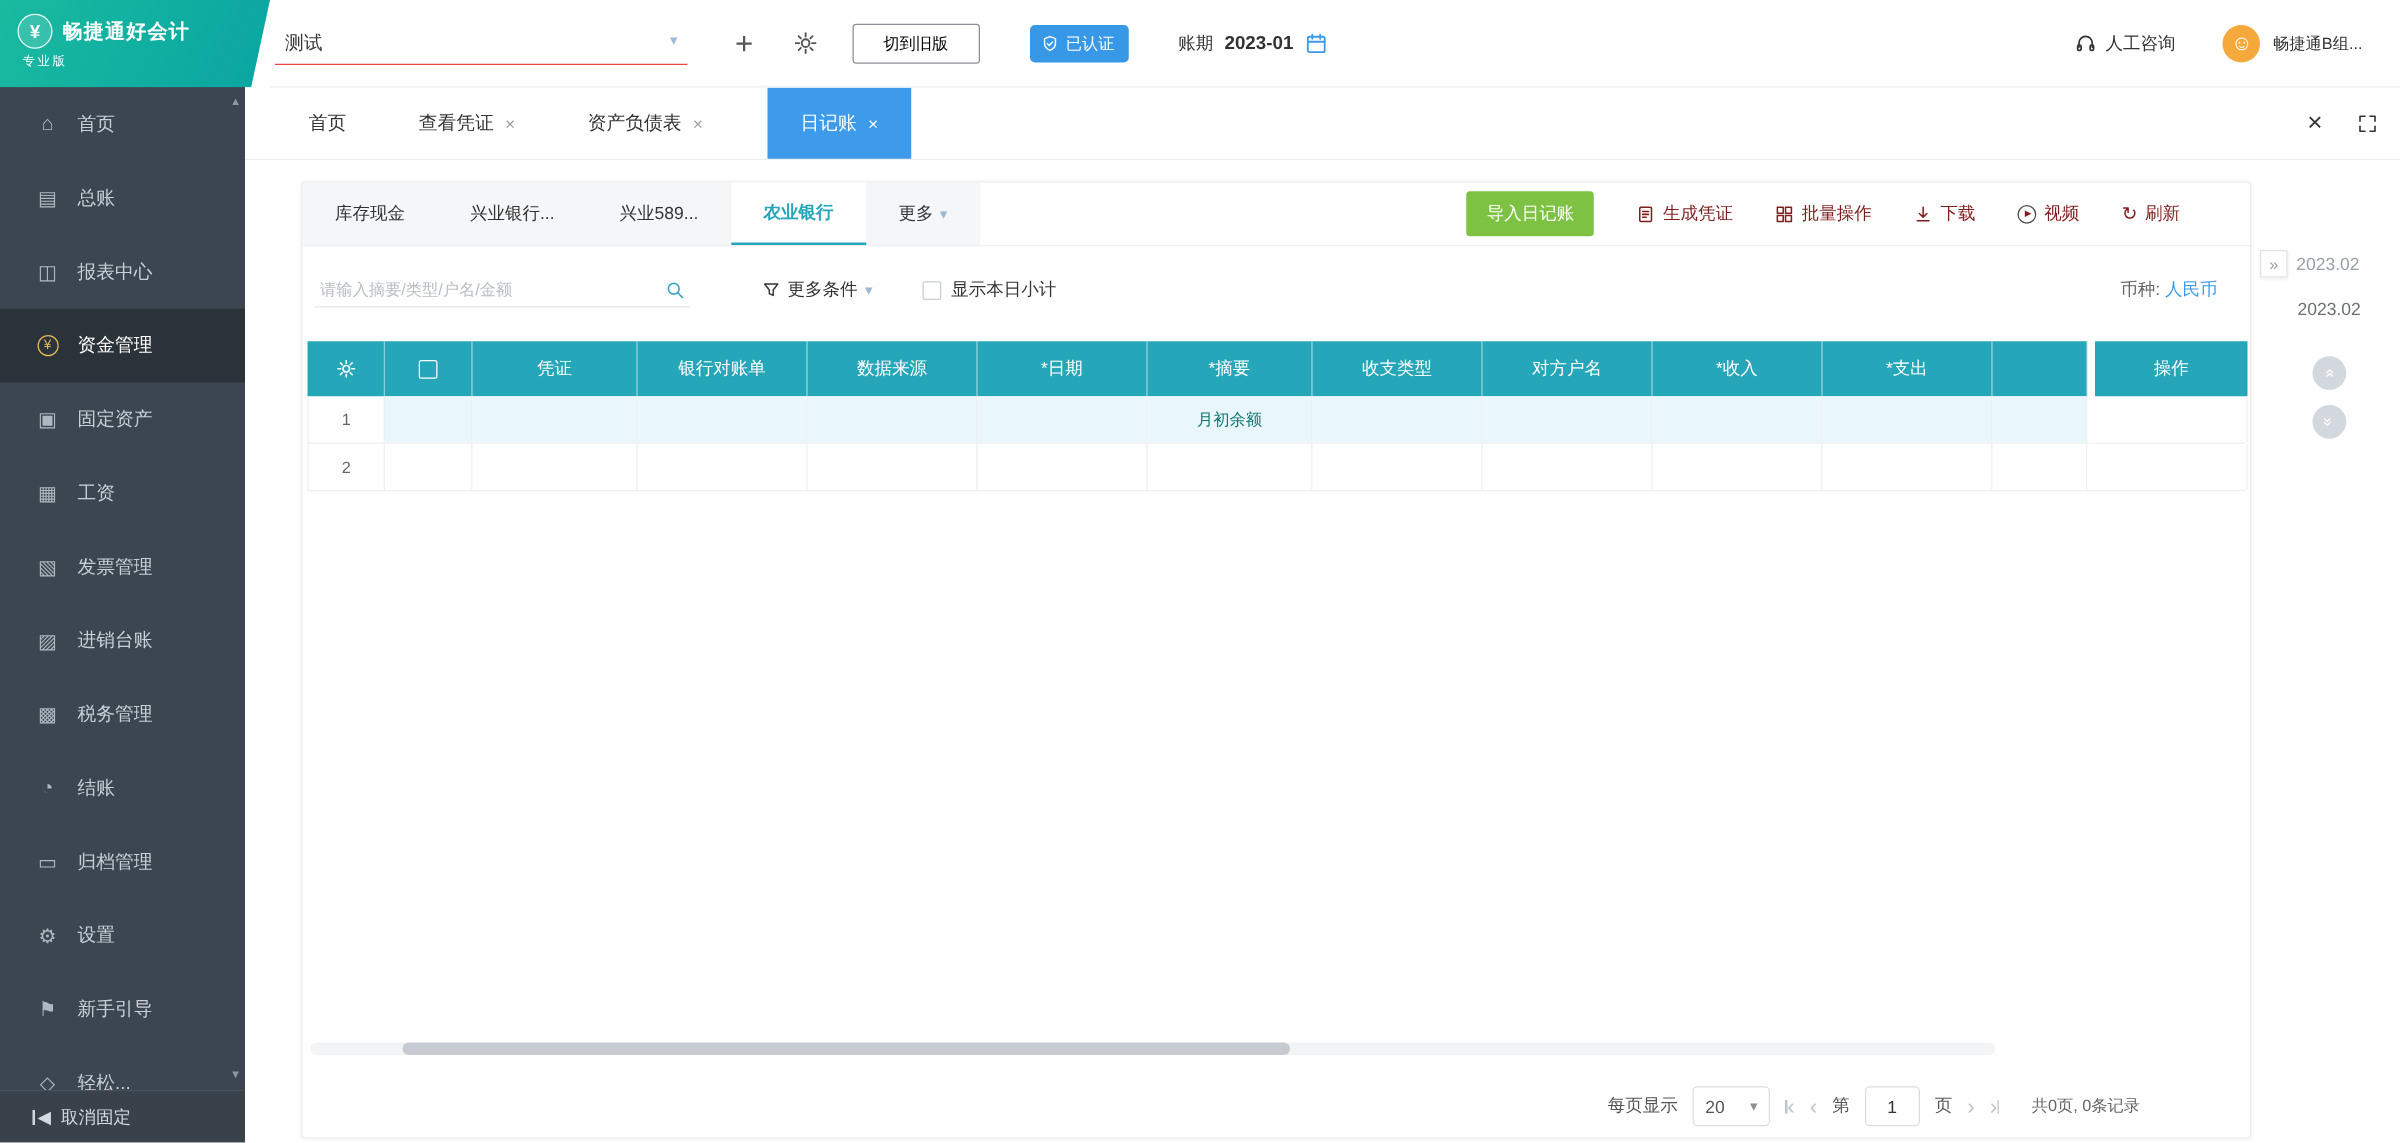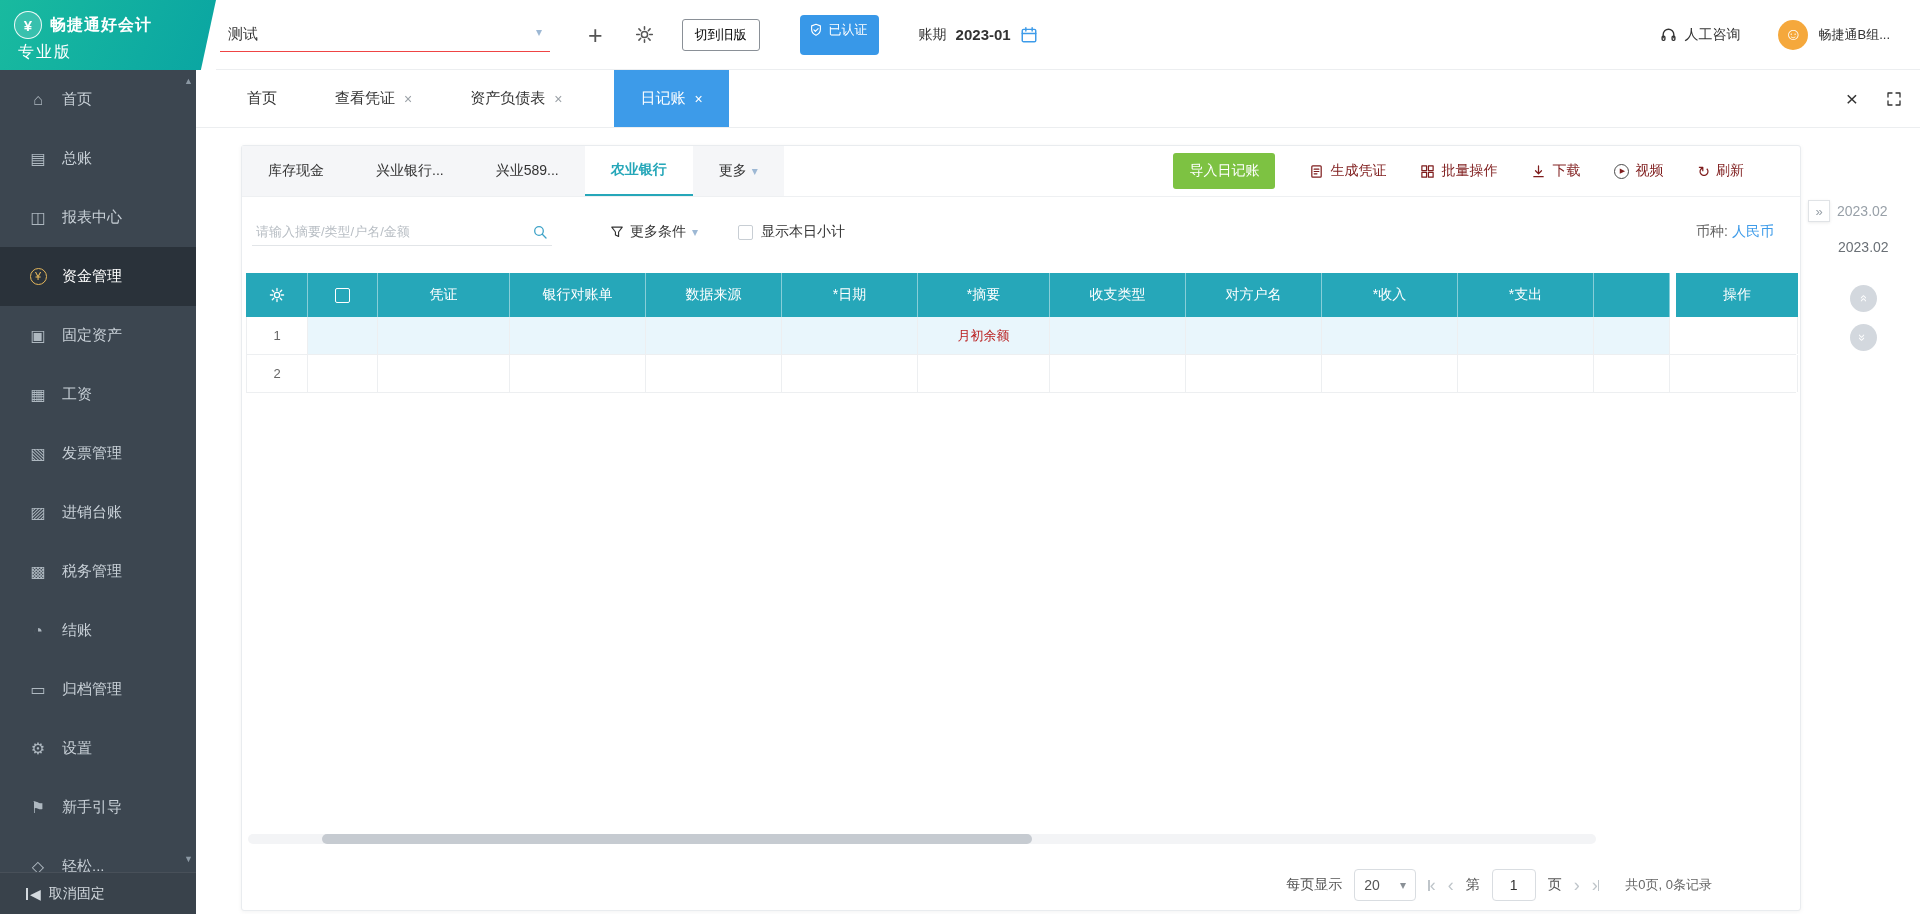--- a/index.html
+++ b/index.html
@@ -21,30 +21,30 @@
 .sb-arrow.down{bottom:50px}
 .unpin{position:absolute;left:0;right:0;bottom:0;height:42px;background:#39424B;border-top:1px solid rgba(255,255,255,.08);display:flex;align-items:center;padding-left:26px;gap:8px;color:#D3D9DE;font-size:14px;cursor:pointer}
 .unpin-ic{display:flex;align-items:center;color:#D3D9DE}
 .unpin-ic .bar{display:inline-block;width:2px;height:12px;background:#D3D9DE;margin-right:2px}
 
 
 .logo{position:absolute;left:0;top:0;width:216px;height:70px;background:linear-gradient(115deg,#19BA9F,#0AA5A2);z-index:6;clip-path:polygon(0 0,100% 0,93% 100%,0 100%);color:#fff;padding:11px 12px 0 14px}
 .logo-row{display:flex;align-items:center;gap:8px}
 .logo-coin{width:28px;height:28px;border:1.5px solid rgba(255,255,255,.9);border-radius:50%;background:rgba(255,255,255,.15);display:flex;align-items:center;justify-content:center;font-size:15px;font-weight:bold}
 .logo-title{font-size:16px;font-weight:bold;letter-spacing:1px}
-.logo-badge{font-size:16px;margin:3px 0 0 4px;letter-spacing:2px}
+.logo-badge{font-size:10px;margin:3px 0 0 4px;letter-spacing:2px}
 
 
 .header{position:absolute;left:216px;top:0;right:0;height:70px;background:#fff;border-bottom:1px solid #ECEEF0;display:flex;align-items:center;z-index:4}
 .workspace{margin-left:4px;width:330px;border-bottom:1px solid #ef4444;display:flex;justify-content:space-between;padding:7px 8px;font-size:15px;cursor:pointer}
 .caret{color:#9DB8D4;font-size:12px}
 .hd-ic{margin-left:32px;color:#555;cursor:pointer;display:flex;align-items:center}
 .hd-plus{font-size:25px;line-height:20px;margin-left:38px}
-.switch-old{margin-left:28px;border:1px solid #8A9097;border-radius:3px;padding:6px 12px;font-size:13px;cursor:pointer;background:#fff}
-.certified{margin-left:40px;background:#3898E8;color:#fff;border-radius:4px;padding:6px 11px 16px 9px;display:flex;align-items:center;gap:6px;font-size:13px;cursor:pointer}
+.switch-old{margin-left:28px;border:1px solid #8A9097;border-radius:3px;padding:6px 24px;font-size:13px;cursor:pointer;background:#fff}
+.certified{margin-left:40px;background:#3898E8;color:#fff;border-radius:4px;padding:6px 11px 6px 9px;display:flex;align-items:center;gap:6px;font-size:13px;cursor:pointer}
 .period{margin-left:40px;display:flex;align-items:center;gap:9px}
 .period-label{font-size:14px;color:#333}
 .period-value{font-size:15px;font-weight:bold;color:#333}
 .period .cal{color:#3D9BE9;cursor:pointer}
 .spacer{flex:1}
 .support{display:flex;align-items:center;gap:7px;font-size:14px;color:#333;cursor:pointer}
 .avatar{margin-left:38px;width:30px;height:30px;border-radius:50%;background:#F5A83C;color:#fff;display:flex;align-items:center;justify-content:center;font-size:17px;cursor:pointer}
 .username{margin-left:10px;margin-right:30px;font-size:13px;color:#333;max-width:86px;cursor:pointer}
 
 
@@ -81,21 +81,21 @@
 .currency{margin-left:auto;font-size:14px;color:#666}
 .currency b{color:#3D9BE9;font-weight:normal;cursor:pointer;margin-left:4px}
 
 
 .table-wrap{margin:16px 4px 0 4px}
 .thead{display:flex;height:44px}
 .th{background:#26A7B9;color:#fff;display:flex;align-items:center;justify-content:center;font-size:14px;border-right:1px solid rgba(255,255,255,.45);cursor:pointer}
 .th:last-child{border-right:none}
 .hd-checkbox{width:15px;height:15px;border:1.5px solid #fff;border-radius:2px;cursor:pointer}
 .trow{display:flex;height:38px;border-bottom:1px solid #EDEFF1}
-.td{border-right:1px solid #EDEFF1;display:flex;align-items:center;justify-content:center;font-size:13px;color:#b91c1c}
+.td{border-right:1px solid #EDEFF1;display:flex;align-items:center;justify-content:center;font-size:13px;color:#0f766e}
 .td.first{border-left:1px solid #EDEFF1}
 .td.num{color:#666}
 .hl{background:#E9F6FC}
 .td-gap,.th-gap{width:6px;background:#fff;flex:0 0 6px}
 .w0{width:62px;flex:0 0 62px}.w1{width:70px;flex:0 0 70px}.w2{width:132px;flex:0 0 132px}
 .w3{width:136px;flex:0 0 136px}.w4{width:136px;flex:0 0 136px}.w5{width:136px;flex:0 0 136px}
 .w6{width:132px;flex:0 0 132px}.w7{width:136px;flex:0 0 136px}.w8{width:136px;flex:0 0 136px}
 .w9{width:136px;flex:0 0 136px}.w10{width:136px;flex:0 0 136px}.w11{width:76px;flex:0 0 76px}
 .w12{width:122px;flex:0 0 122px}
 

